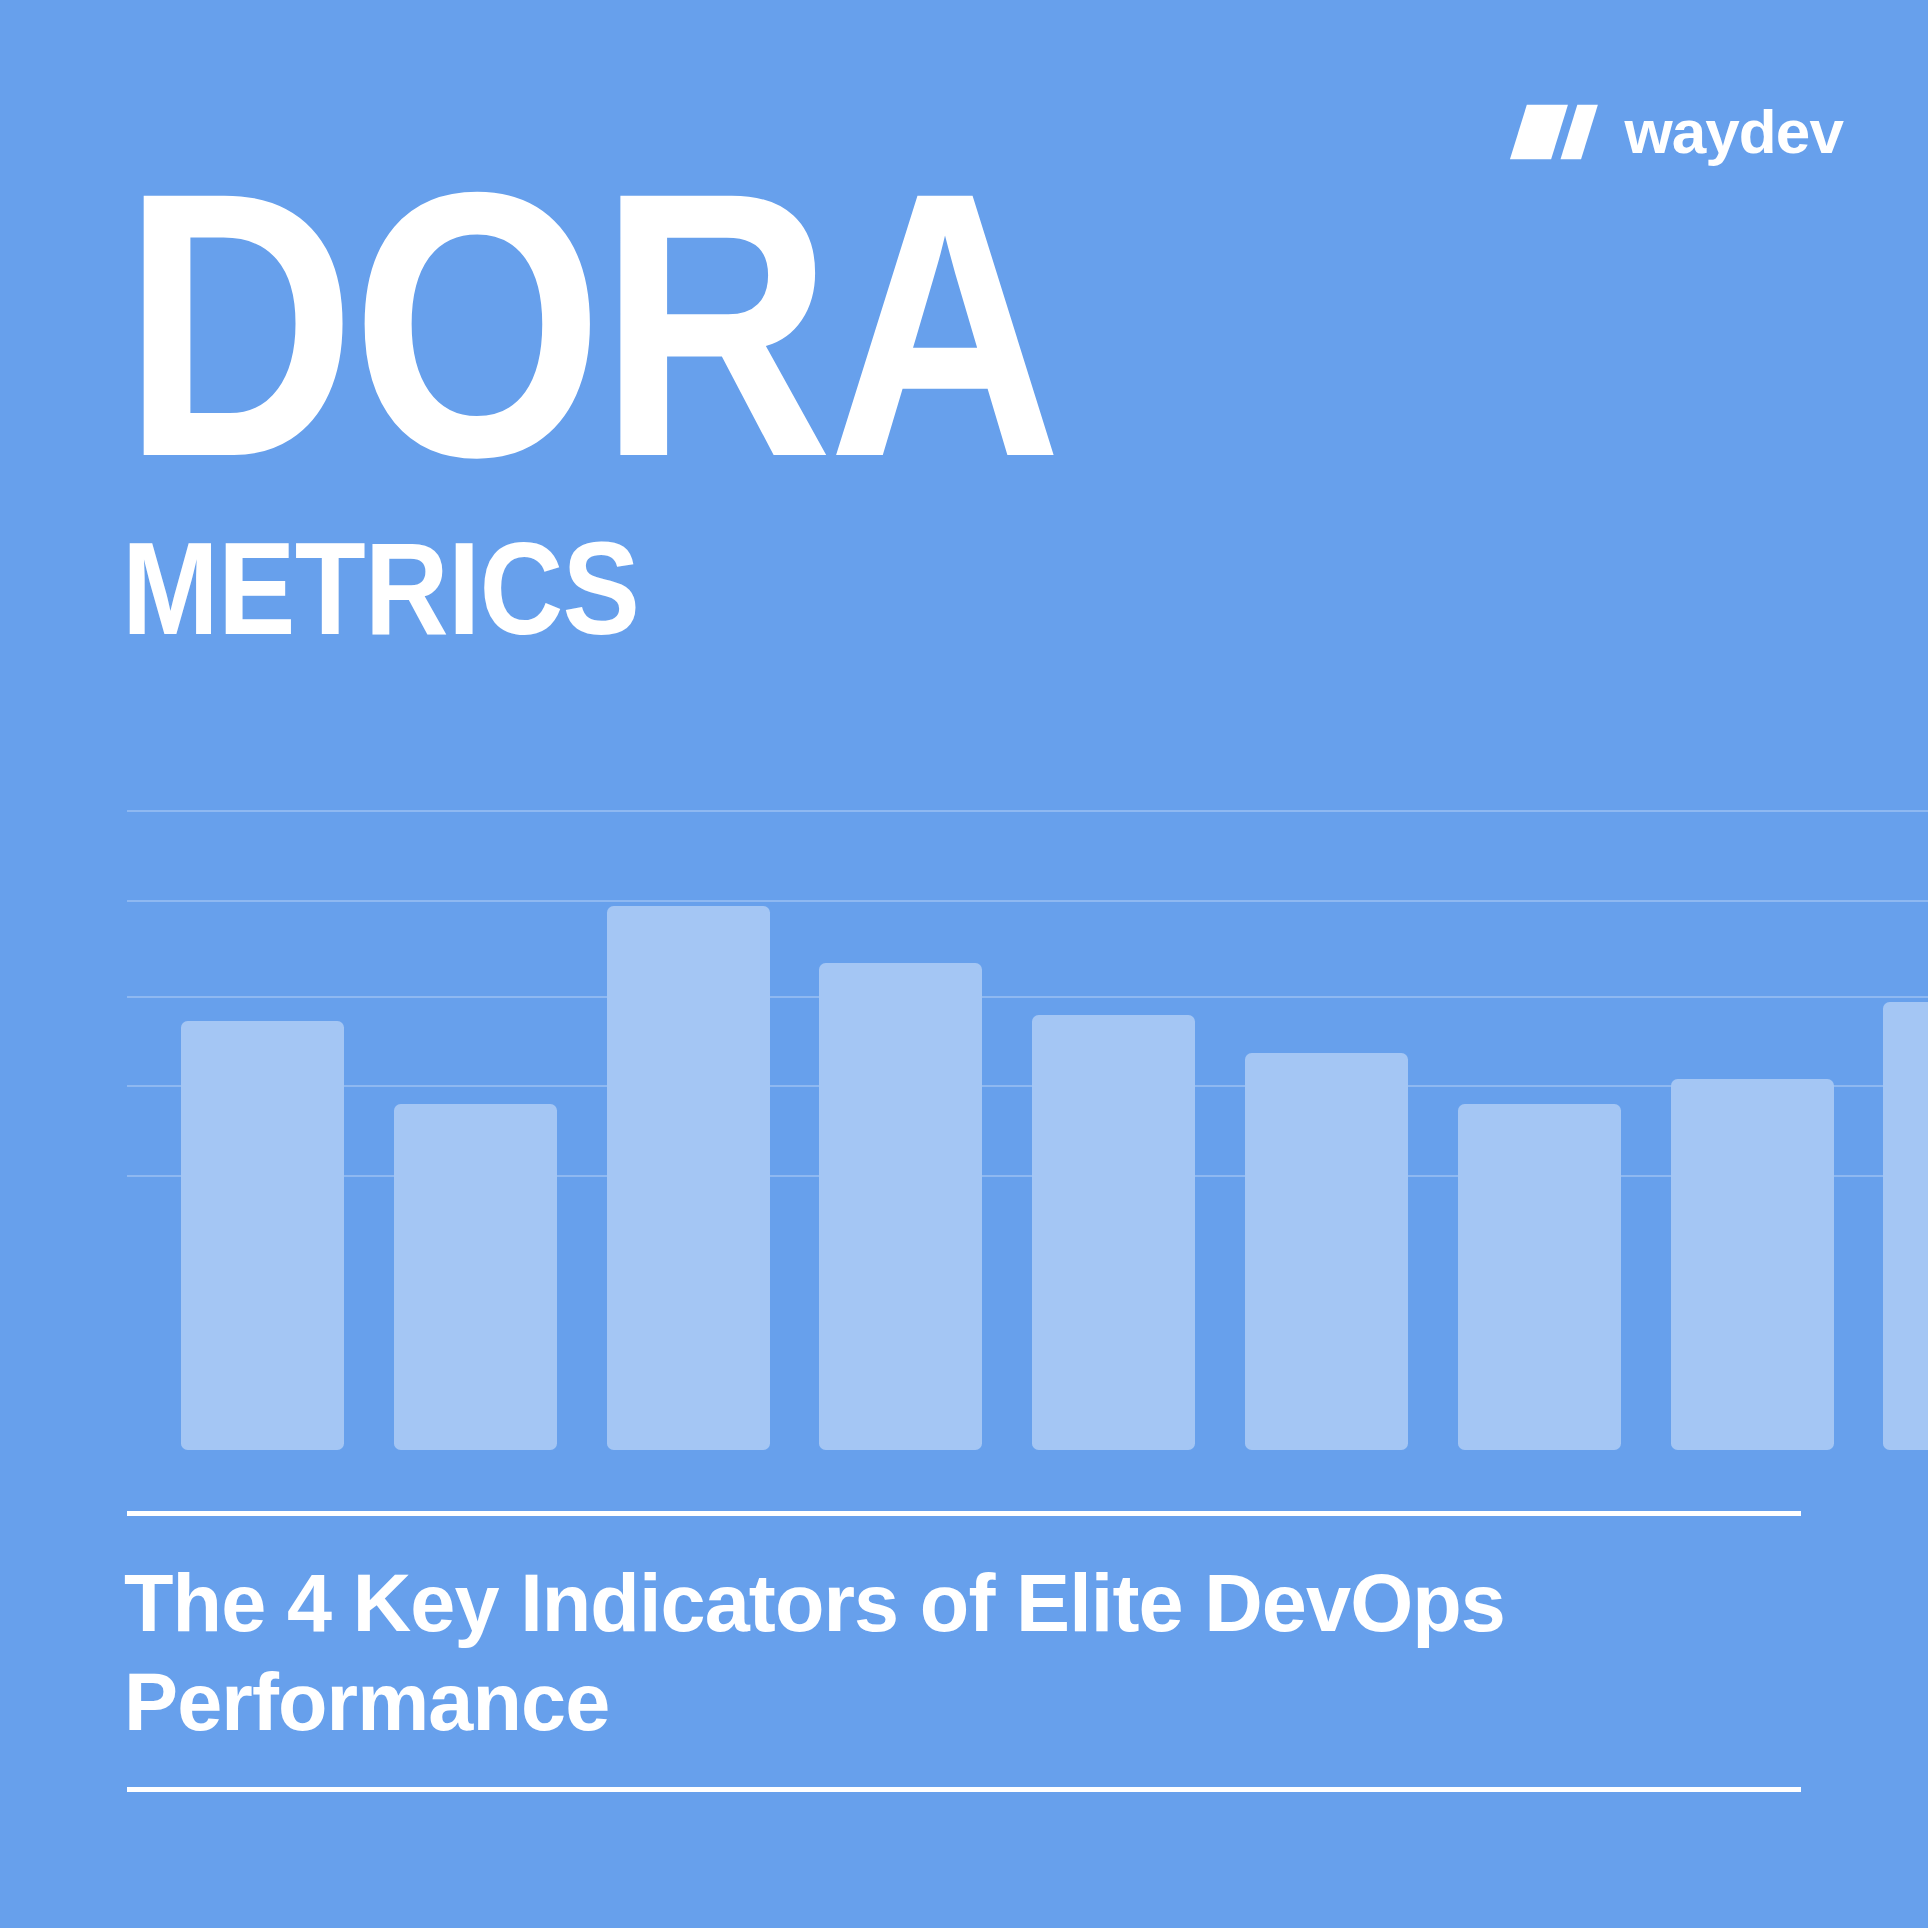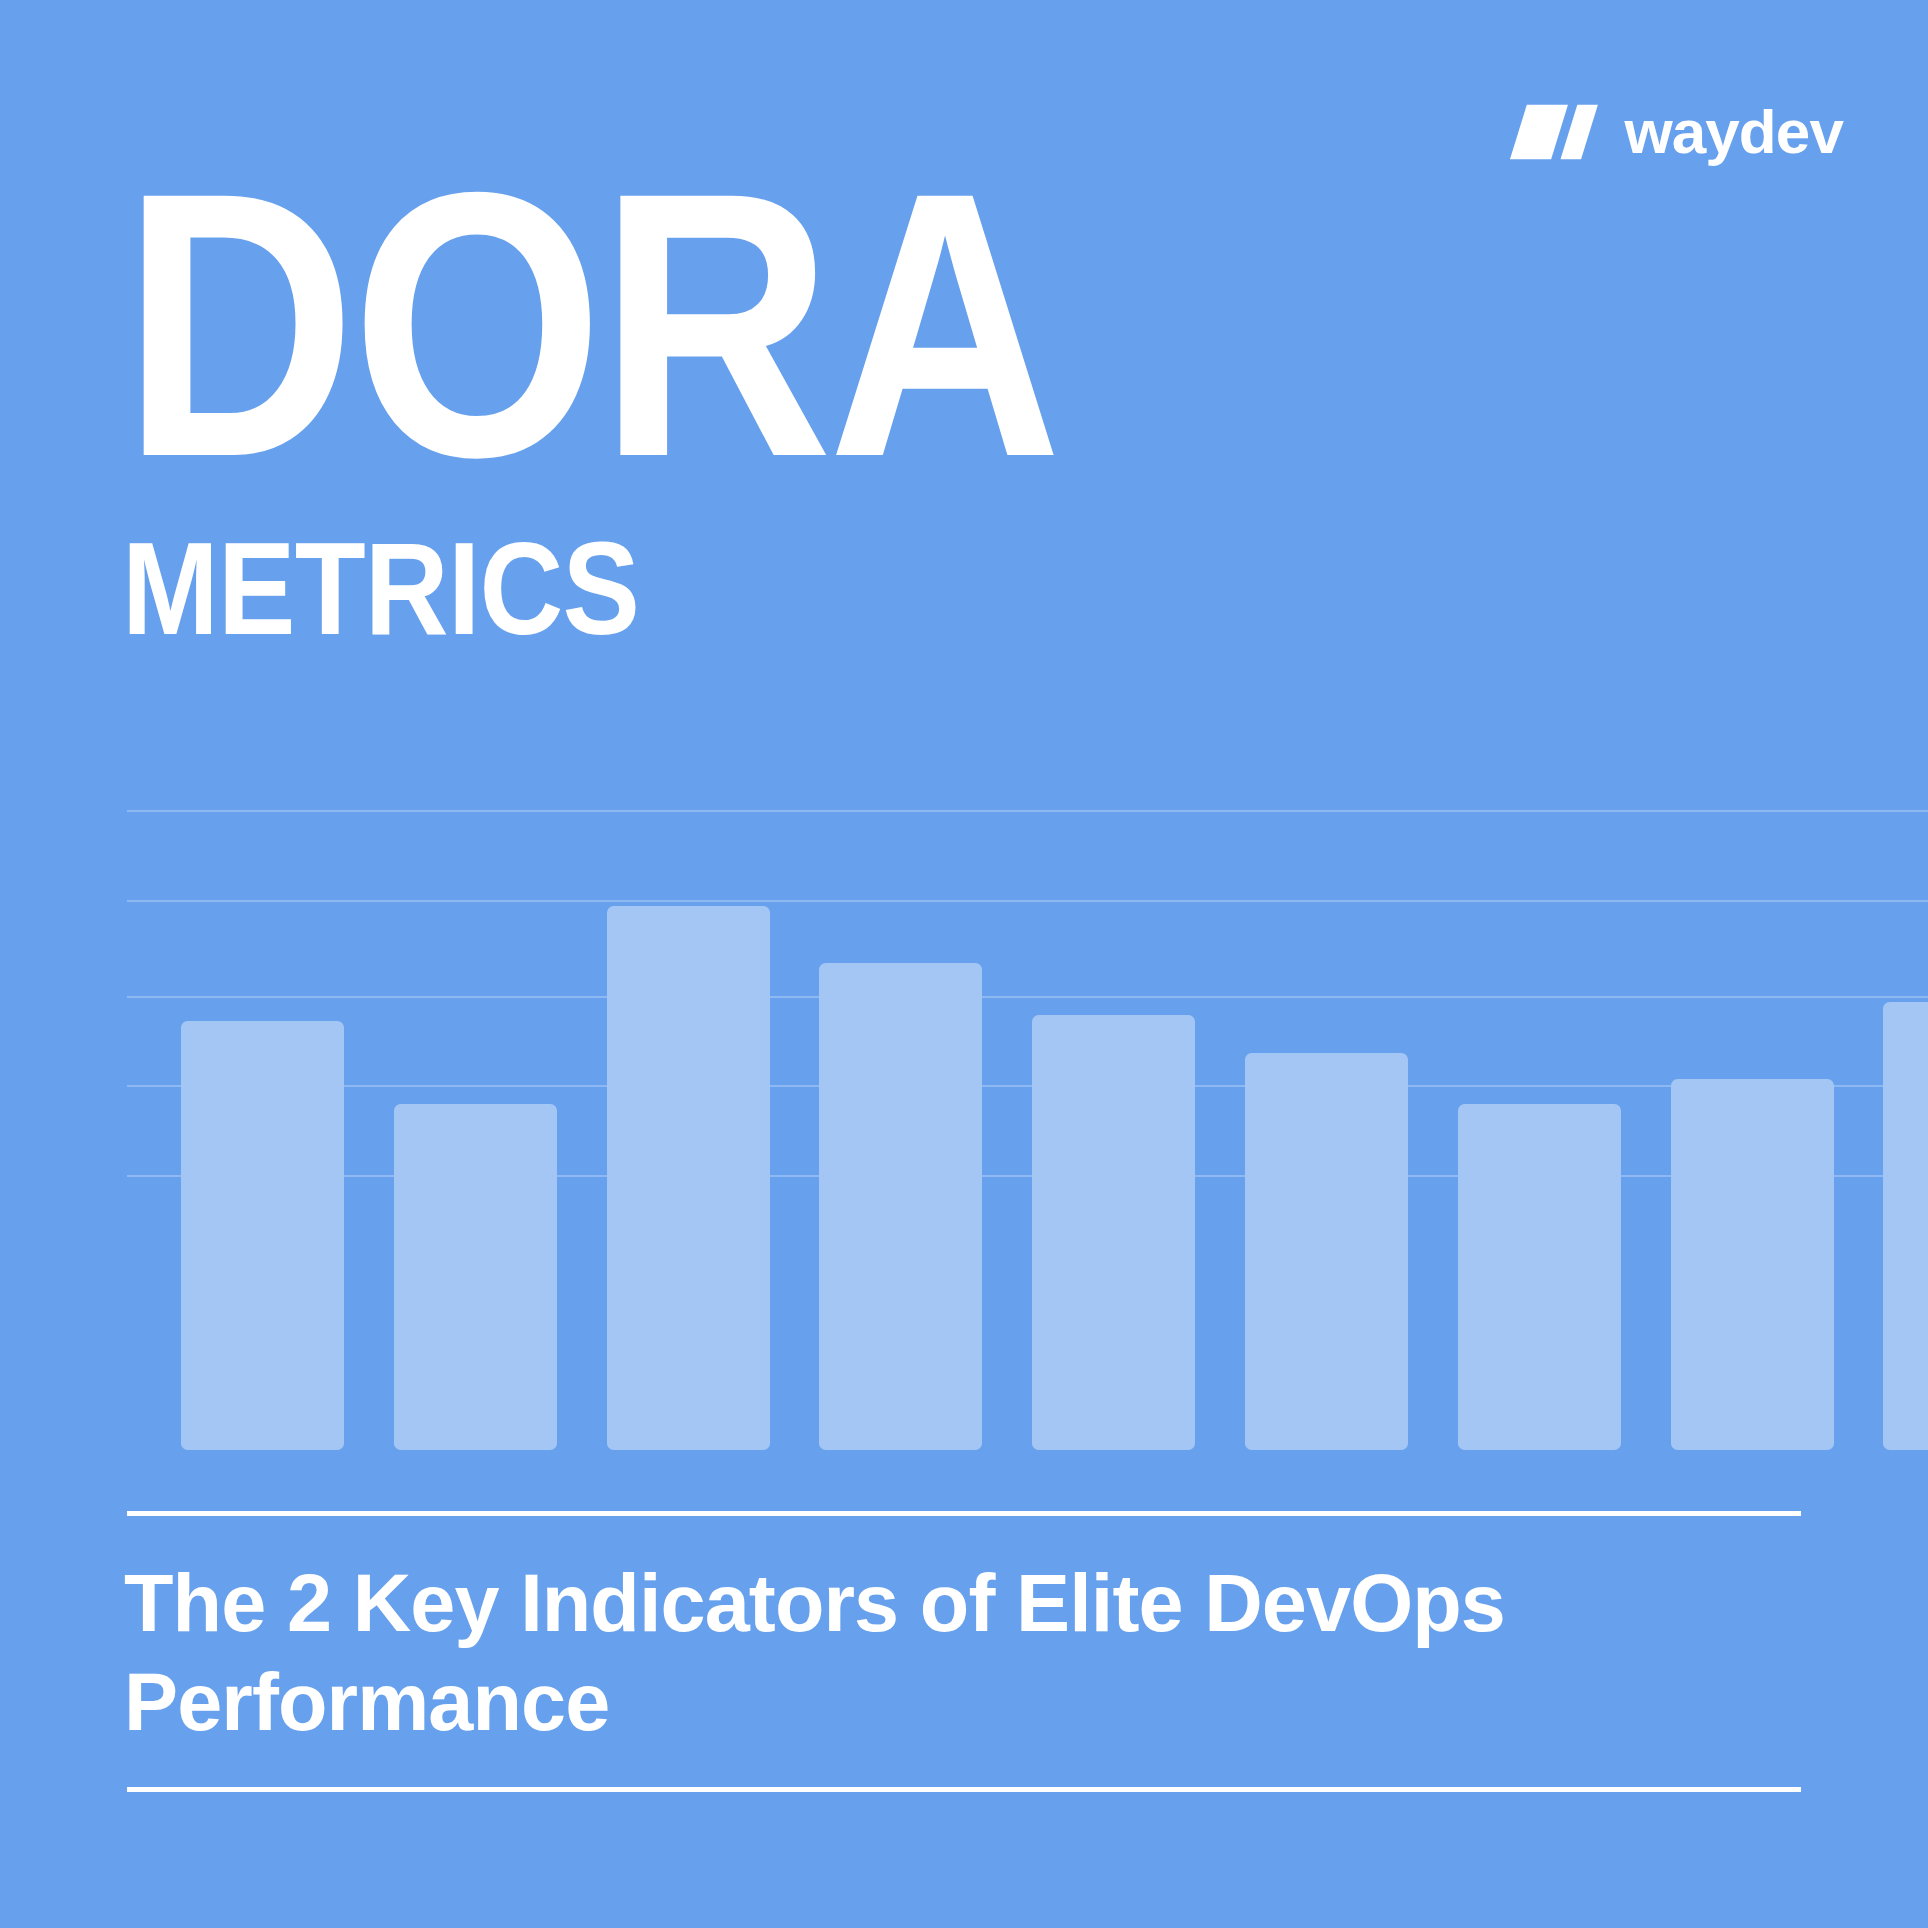--- a/index.html
+++ b/index.html
@@ -90,17 +90,17 @@
         <div class="bar" style="left: 638px; width: 163px; height: 487px;"></div>
         <div class="bar" style="left: 851px; width: 163px; height: 435px;"></div>
         <div class="bar" style="left: 1064px; width: 163px; height: 397px;"></div>
         <div class="bar" style="left: 1277px; width: 163px; height: 346px;"></div>
         <div class="bar" style="left: 1490px; width: 163px; height: 371px;"></div>
         <div class="bar" style="left: 1702px; width: 163px; height: 448px;"></div>
       </div>
   </div>
 
   <div class="rule rule-top"></div>
-  <div class="subtitle">The 2 Key Indicators of Elite DevOps Performance</div>
+  <div class="subtitle">The 4 Key Indicators of Elite DevOps Performance</div>
   <div class="rule rule-bottom"></div>
 
 </div>
 
 
 </body></html>

